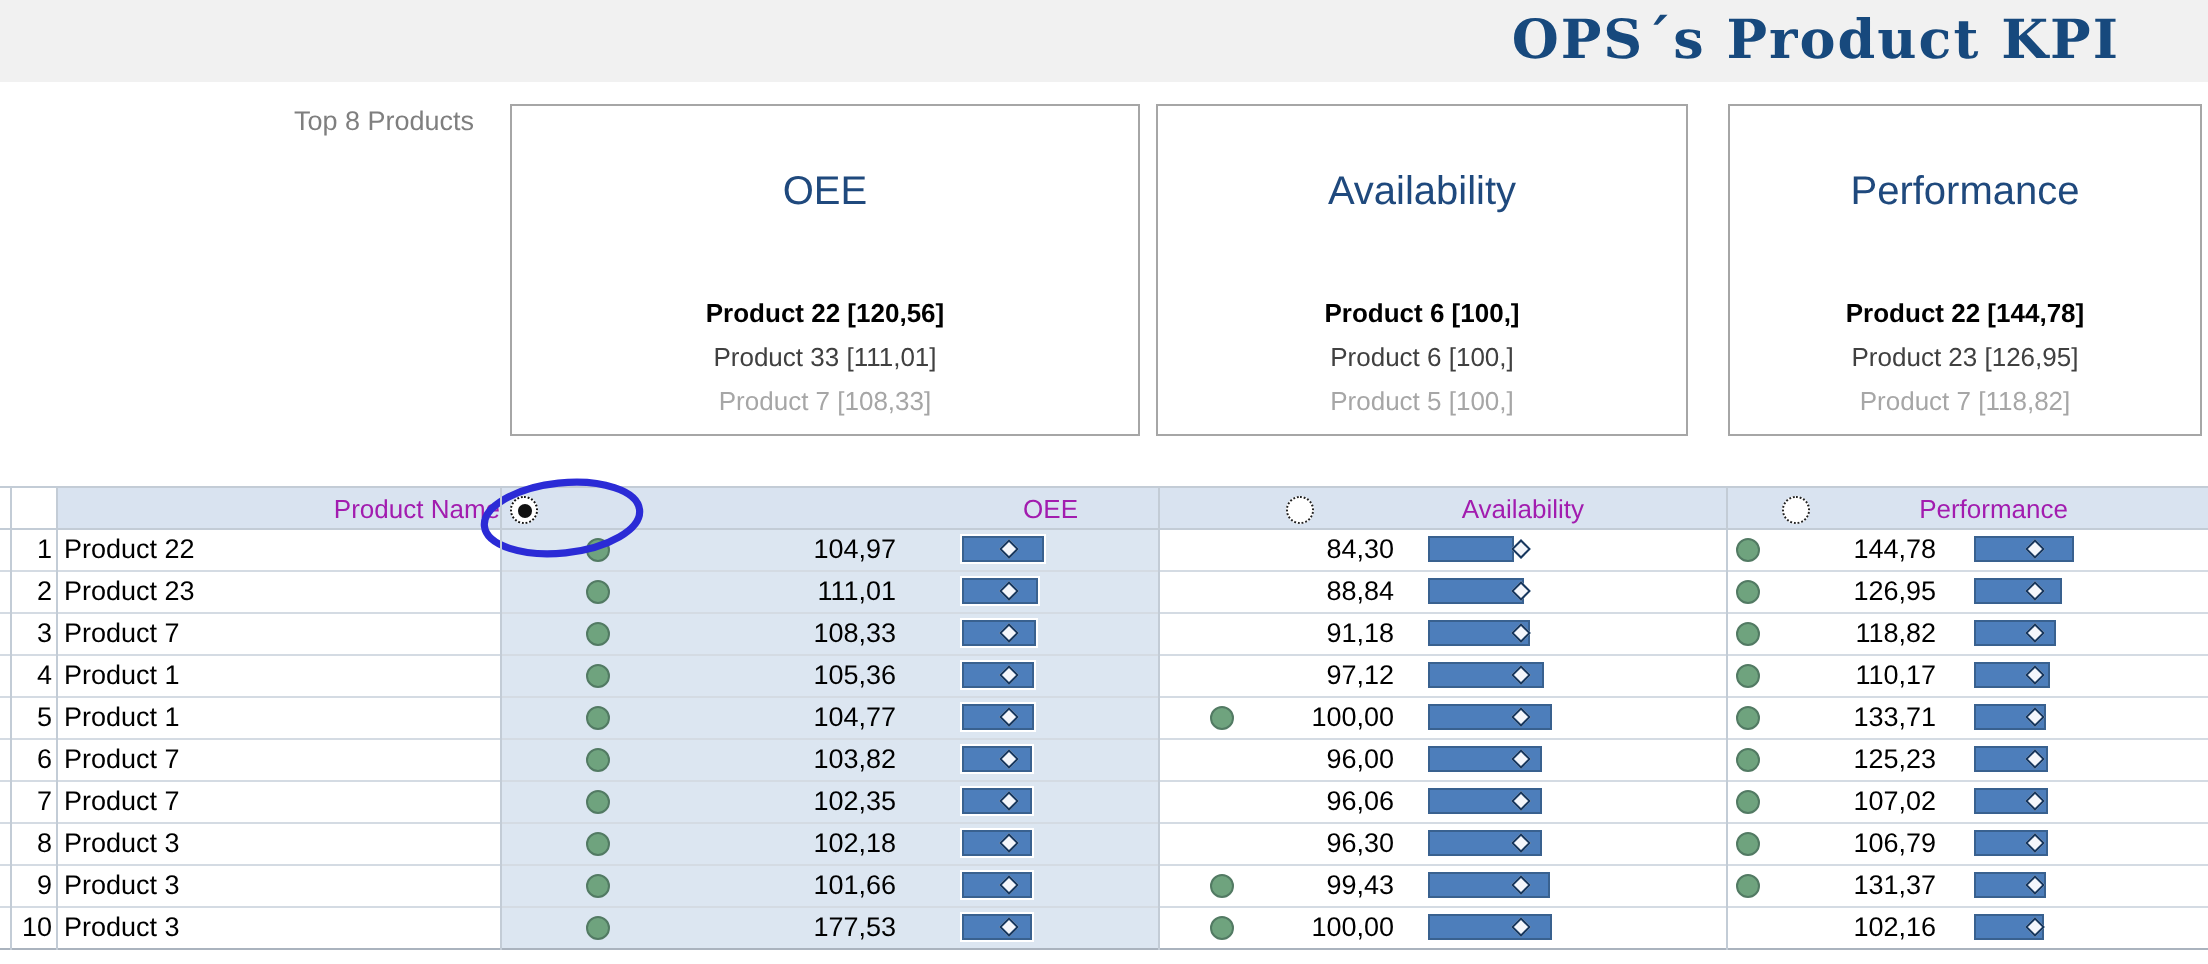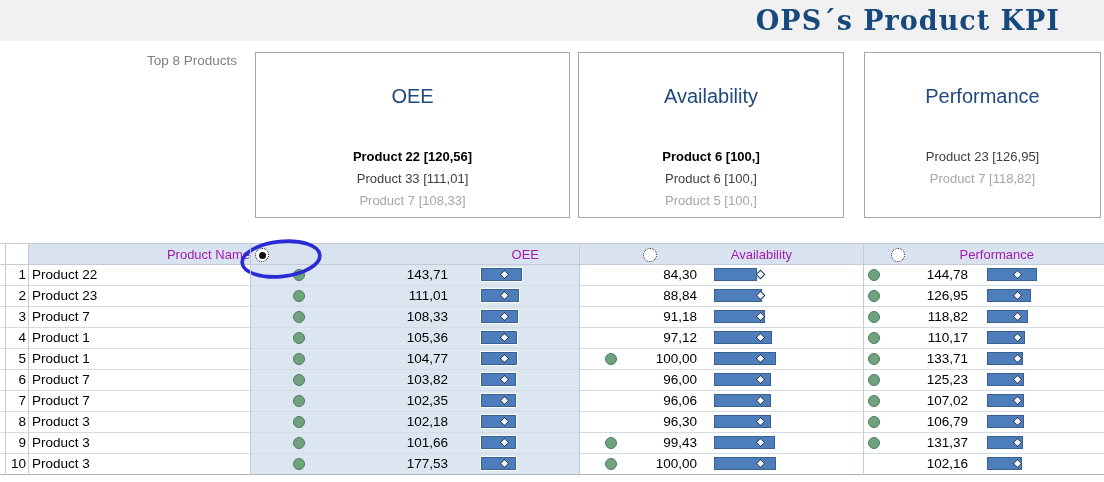--- a/index.html
+++ b/index.html
@@ -99,20 +99,21 @@
     <div class="card-lines">
       <span class="card-line l1">Product 6 [100,]</span>
       <span class="card-line l2">Product 6 [100,]</span>
       <span class="card-line l3">Product 5 [100,]</span>
     </div>
   </div>
 
   <div class="card card3">
     <div class="card-title">Performance</div>
     <div class="card-lines">
+      <span class="card-line l1">Product 22 [144,78]</span>
       <span class="card-line l2">Product 23 [126,95]</span>
       <span class="card-line l3">Product 7 [118,82]</span>
     </div>
   </div>
 </div>
 
 <div class="table">
   <div class="oee-bg"></div>
 
   <div class="thead">
@@ -128,21 +129,21 @@
       <ellipse cx="44" cy="23" rx="39" ry="17.5" fill="none" stroke="#2b2bd6" stroke-width="3.6" transform="rotate(-6 44 23)"></ellipse>
     </svg>
   </div>
 
   <div class="rows" id="rows-host">
   <div class="trow">
     <div class="c num">1</div>
     <div class="c name">Product 22</div>
 
     <span class="dot oee-dot"></span>
-    <div class="c val oee-val">143,71</div>
+    <div class="c val oee-val">104,97</div>
     <div class="bar oee-bar" style="width: 41px;"></div>
     <span class="dia oee-dia"></span>
 
     <div class="c val avail-val">84,30</div>
     <div class="bar avail-bar" style="width: 42.5px;"></div>
     <span class="dia avail-dia"></span>
 
     <span class="dot perf-dot"></span>
     <div class="c val perf-val">144,78</div>
     <div class="bar perf-bar" style="width: 49.9px;"></div>

